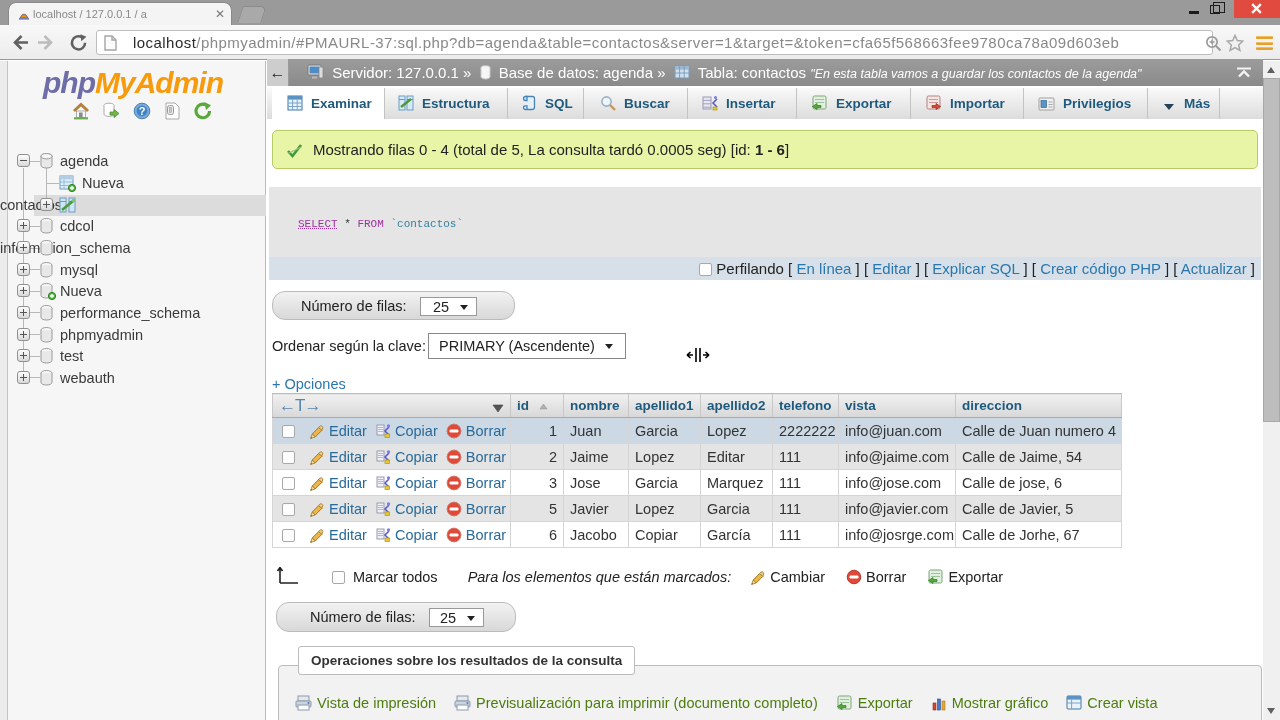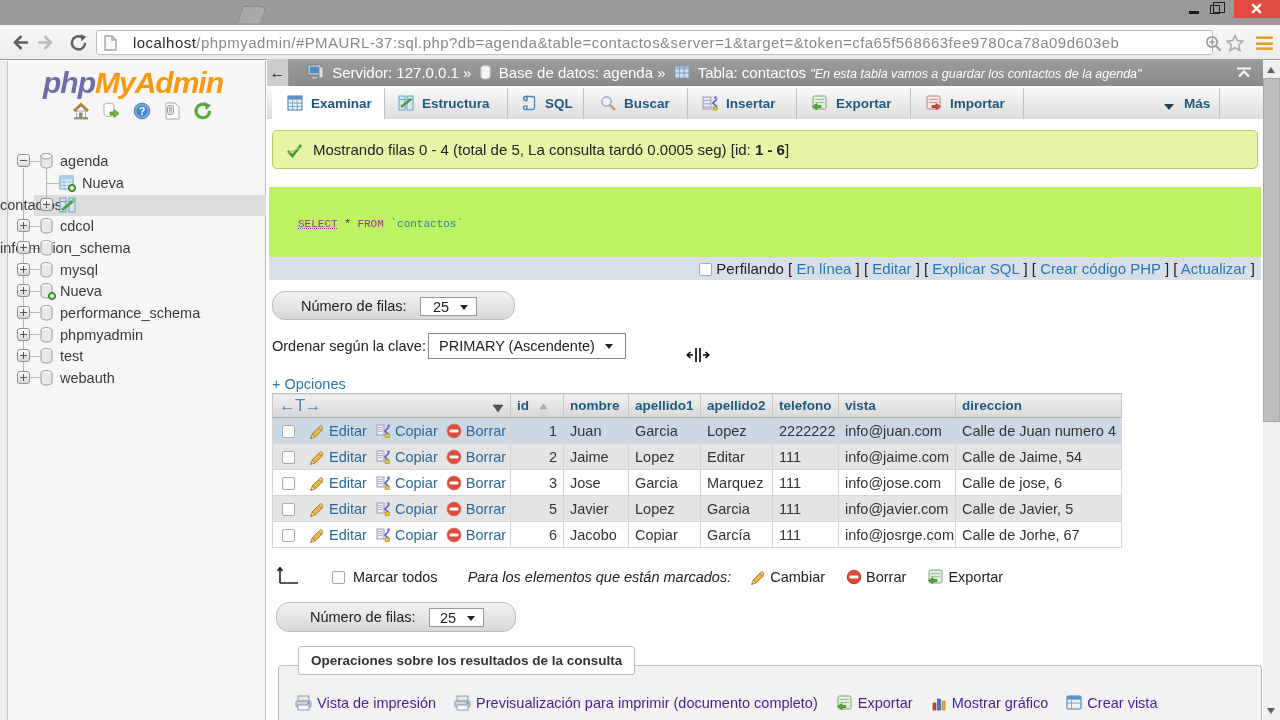--- a/index.html
+++ b/index.html
@@ -64,21 +64,21 @@
 #tabs { position:absolute; left:0; top:27px; width:996px; height:31px; background:linear-gradient(#f9f9f9,#dcdcdc); }
 .ptab { position:absolute; top:0; height:31px; line-height:31px; color:#1e5a7e; font-weight:bold; font-size:13.5px; border-right:1px solid #c3c3c3; text-align:left; white-space:nowrap; }
 .ptab svg { vertical-align:-3px; margin-right:8px; }
 .ptab.active { background:#fff; color:#1e5a7e; }
 
 
 #msg { position:absolute; left:5px; top:69px; width:986px; height:39px; background:#e8f5a6; border:1px solid #b6cc67; border-radius:5px; font-size:15px; color:#222; line-height:37px; }
 #msg svg { vertical-align:-4px; margin:0 10px 0 13px; }
 
 
-#sqlbox { position:absolute; left:2px; top:126px; width:992px; height:70px; background:#bef264; }
+#sqlbox { position:absolute; left:2px; top:126px; width:992px; height:70px; background:#e5e5e5; }
 #sqltext { position:absolute; left:29px; top:31px; font-family:"Liberation Mono", monospace; font-size:11px; color:#333; }
 #sqltext .kw { color:#a030a0; }
 #sqltext .kw u { text-decoration:underline dotted; }
 #sqltext .tbl { color:#3380a0; }
 #profilerow { position:absolute; left:2px; top:196px; width:992px; height:23px; background:#d7e0e8; font-size:15px; color:#222; line-height:23px; text-align:right; padding-right:6px; }
 #profilerow a { color:#2a77ad; text-decoration:none; }
 .cb { display:inline-block; width:13px; height:13px; background:#fdfdfd; border:1px solid #a8a8a8; border-radius:2px; vertical-align:-2px; }
 
 
 .pill { position:absolute; background:linear-gradient(#f2f2f2,#d8d8d8); border:1px solid #bbb; border-radius:13px; font-size:14.5px; color:#222; }
@@ -109,39 +109,47 @@
 #dtable .num { text-align:right; }
 
 
 #checkall { position:absolute; left:9px; top:504px; font-size:14.5px; color:#222; white-space:nowrap; }
 #checkall .it { font-style:italic; }
 #checkall svg.icn { vertical-align:-3px; }
 
 
 #fsops { position:absolute; left:11px; top:604px; width:984px; height:56px; background:#f2f2f2; border:1px solid #bbb; border-radius:4px 4px 0 0; }
 #fsleg { position:absolute; left:31px; top:585px; height:29px; background:#fff; border:1px solid #bbb; border-radius:3px; font-size:13.5px; font-weight:bold; color:#333; line-height:27px; padding:0 12px; }
-#fslinks { position:absolute; left:28px; top:634px; font-size:14.5px; color:#4c1d95; white-space:nowrap; }
+#fslinks { position:absolute; left:28px; top:634px; font-size:14.5px; color:#4d7c0f; white-space:nowrap; }
 #fslinks svg { vertical-align:-3px; margin-right:5px; }
 #fslinks span.gap { margin:0 7px; }
 
 
 #vscroll { position:absolute; left:1263px; top:0; width:17px; height:659px; background:#f0f0f0; }
 #vthumb { position:absolute; left:0px; top:17px; width:17px; height:344px; background:#bdbdbd; border:1px solid #a8a8a8; }
 .sarrow { position:absolute; left:4px; width:0; height:0; border-left:4.5px solid transparent; border-right:4.5px solid transparent; }
 #sup { top:6px; border-bottom:6px solid #606060; }
 #sdown { bottom:6px; border-top:6px solid #606060; }
 
 
 #cursor { position:absolute; left:685px; top:345px; }
 </style>
 </head>
 <body>
 <div id="stage">
 
   <div id="titlebar">
+    <div id="tab">
+      <svg class="abs" style="left:9px;top:6px" width="12" height="12" viewBox="0 0 12 12">
+          <path d="M2 9 Q6 1 10 9 Z" fill="#e8920c" stroke="#5a5a8a" stroke-width="0.8"></path>
+          <rect x="1" y="9" width="10" height="1.6" fill="#7a7ab0"></rect>
+        </svg>
+        <div id="tabtitle">localhost / 127.0.0.1 / a</div>
+      <div id="tabclose">✕</div>
+    </div>
     <div id="newtab"></div>
     <div id="btnmin"></div>
     <div id="btnmax"></div>
     <div id="btnclose">
         <svg width="13" height="13" viewBox="0 0 12 12">
           <path d="M2 2 L10 10 M10 2 L2 10" stroke="#fff" stroke-width="2.2"></path>
         </svg>
       </div>
   </div>
 
@@ -350,20 +358,25 @@
         <div class="ptab" style="left:530px;width:114px;padding-left:14px"><svg width="17" height="16" viewBox="0 0 17 16">
               <rect x="2" y="1" width="13" height="13" rx="1.5" fill="#e2efe0" stroke="#7ba577"></rect>
               <path d="M4 4.5 H13 M4 7.5 H13" stroke="#9ec49a" stroke-width="1"></path>
               <path d="M10 10.5 H6 V8.5 L1.5 11.5 L6 14.5 V12.5 H10 Z" fill="#57a93c" stroke="#2f7d22" stroke-width="0.7"></path>
             </svg>Exportar</div>
         <div class="ptab" style="left:644px;width:113px;padding-left:14px"><svg width="17" height="16" viewBox="0 0 17 16">
               <rect x="2" y="1" width="13" height="13" rx="1.5" fill="#f4e4e2" stroke="#b08480"></rect>
               <path d="M4 4.5 H13 M4 7.5 H13" stroke="#c8a09a" stroke-width="1"></path>
               <path d="M7 10.5 H11 V8.5 L15.5 11.5 L11 14.5 V12.5 H7 Z" fill="#d44a3a" stroke="#9a2a1c" stroke-width="0.7"></path>
             </svg>Importar</div>
+        <div class="ptab" style="left:757px;width:124px;padding-left:14px"><svg width="17" height="14" viewBox="0 0 17 14">
+              <rect x="1" y="1" width="15" height="12" rx="1" fill="#f0f0f0" stroke="#a0a0a0"></rect>
+              <rect x="3" y="3.5" width="5.5" height="7" fill="#5b93c4" stroke="#3a6a94" stroke-width="0.7"></rect>
+              <path d="M10.5 5 H14.5 M10.5 7.5 H14.5 M10.5 10 H14.5" stroke="#a8a8a8" stroke-width="1"></path>
+            </svg>Privilegios</div>
         <div class="ptab" style="left:881px;width:72px;padding-left:14px;border-right:1px solid #c3c3c3"><svg width="14" height="10" viewBox="0 0 14 10">
               <path d="M2 2 H12 L7 8 Z" fill="#23425a"></path>
             </svg><span style="vertical-align:1px">Más</span></div>
       </div>
 
       <div id="msg">
         <svg width="17" height="16" viewBox="0 0 17 16">
             <path d="M2 8 L6.5 13 L15 2" stroke="#3f9c35" stroke-width="2.6" fill="none"></path>
             <path d="M2 10.5 L15.5 4" stroke="#9bbf90" stroke-width="1.2" fill="none"></path>
           </svg>Mostrando filas 0 - 4 (total de 5, La consulta tardó 0.0005 seg) [id: <b>1 - 6</b>]

